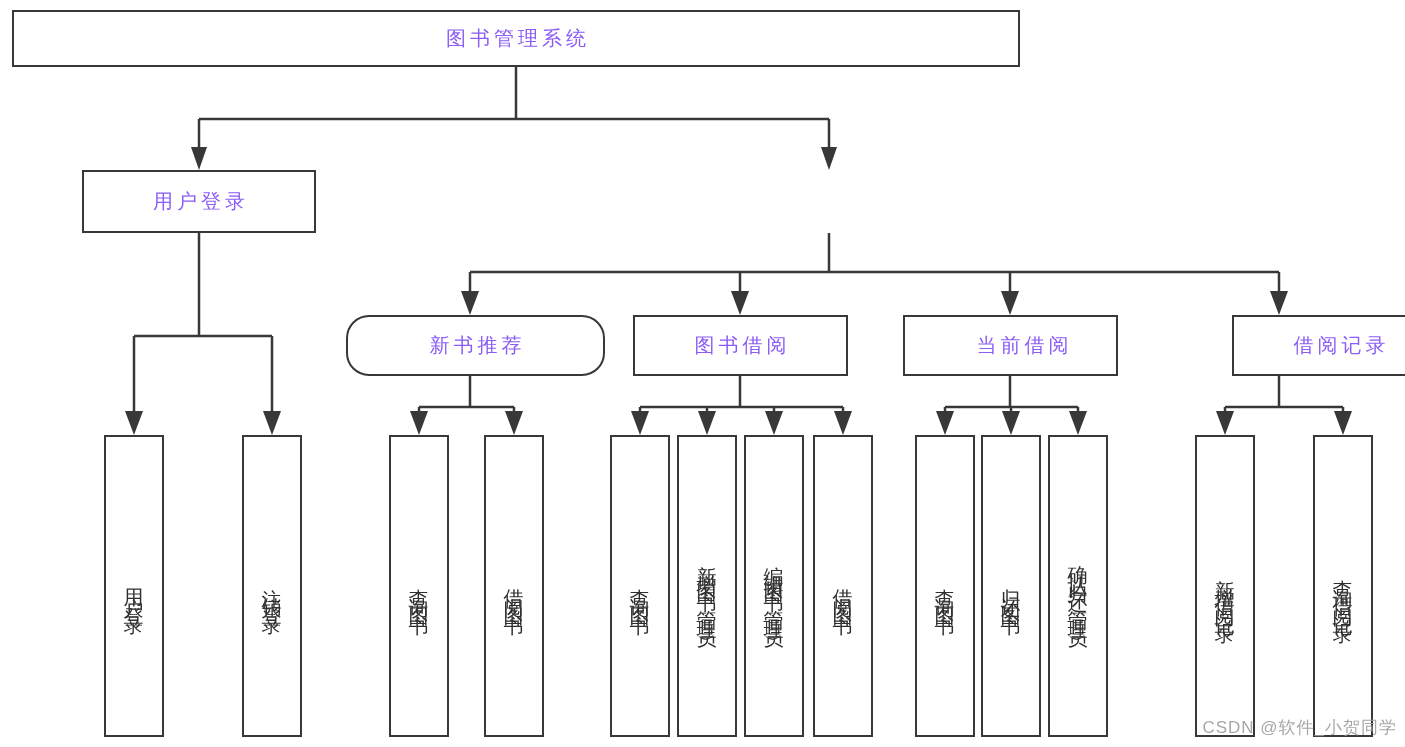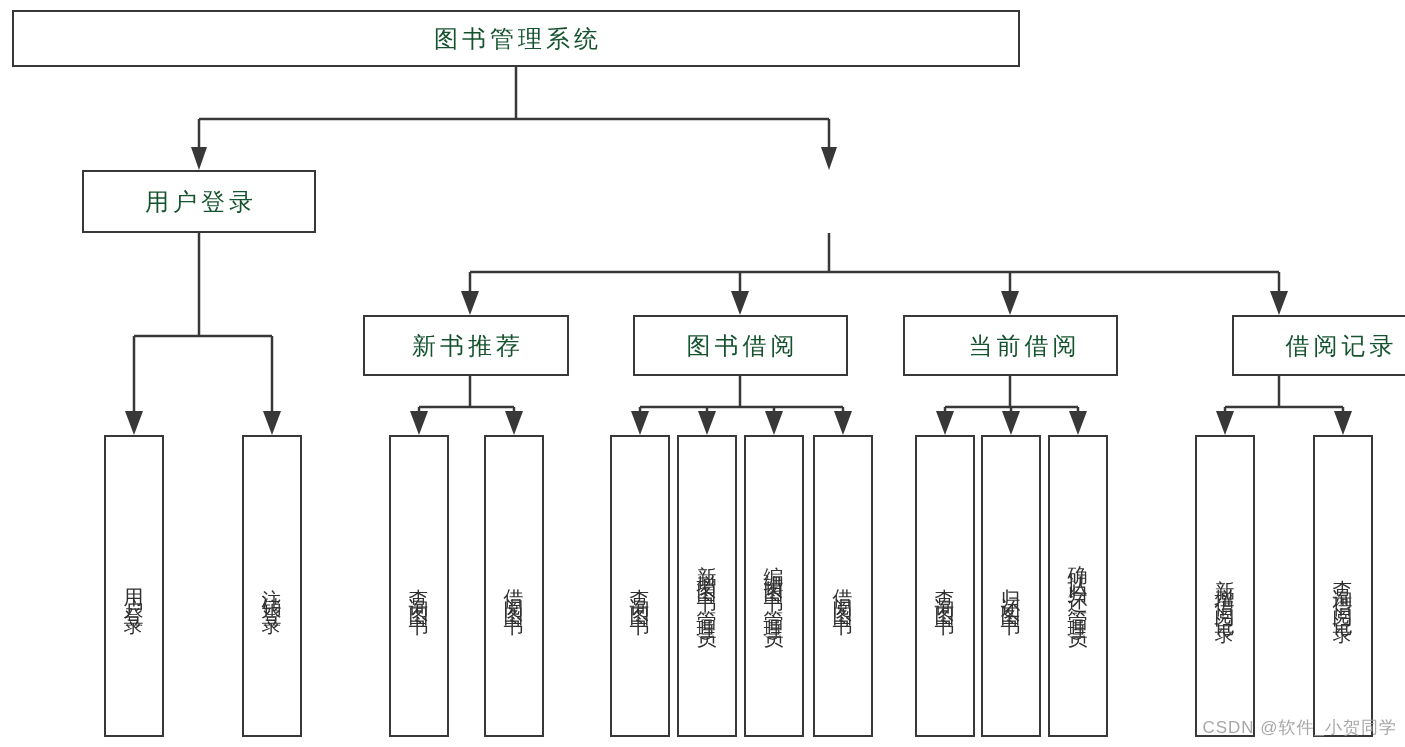--- a/index.html
+++ b/index.html
@@ -21,25 +21,25 @@
   .box {
     position: absolute;
     box-sizing: border-box;
     border: 2.5px solid #383838;
     background: #ffffff;
     display: flex;
     align-items: center;
     justify-content: center;
   }
   .hlabel {
-    font-size: 24px;
+    font-size: 20px;
     letter-spacing: 4px;
     margin-right: -4px;
     white-space: nowrap;
-    color: #14532d;
+    color: #8b5cf6;
   }
   .vtext {
     writing-mode: vertical-rl;
     text-orientation: mixed;
     font-size: 20px;
     letter-spacing: 9px;
     margin-bottom: -9px;
     color: #2f2f2f;
     line-height: 1.1;
   }
@@ -103,21 +103,21 @@
   </svg>
 
   <div class="box" style="left:12px; top:10px; width:1008px; height:57px;">
     <span class="hlabel">图书管理系统</span>
   </div>
 
   <div class="box" style="left:82px; top:170px; width:234px; height:63px;">
     <span class="hlabel">用户登录</span>
   </div>
 
-  <div class="box" style="left:363px; top:315px; width:206px; height:61px;">
+  <div class="box" style="left:346px; top:315px; width:259px; height:61px;border-radius:23px;">
     <span class="hlabel">新书推荐</span>
   </div>
   <div class="box" style="left:633px; top:315px; width:215px; height:61px;">
     <span class="hlabel">图书借阅</span>
   </div>
   <div class="box" style="left:903px; top:315px; width:215px; height:61px;padding-left:24px;">
     <span class="hlabel">当前借阅</span>
   </div>
   <div class="box" style="left:1232px; top:315px; width:215px; height:61px;">
     <span class="hlabel">借阅记录</span>

